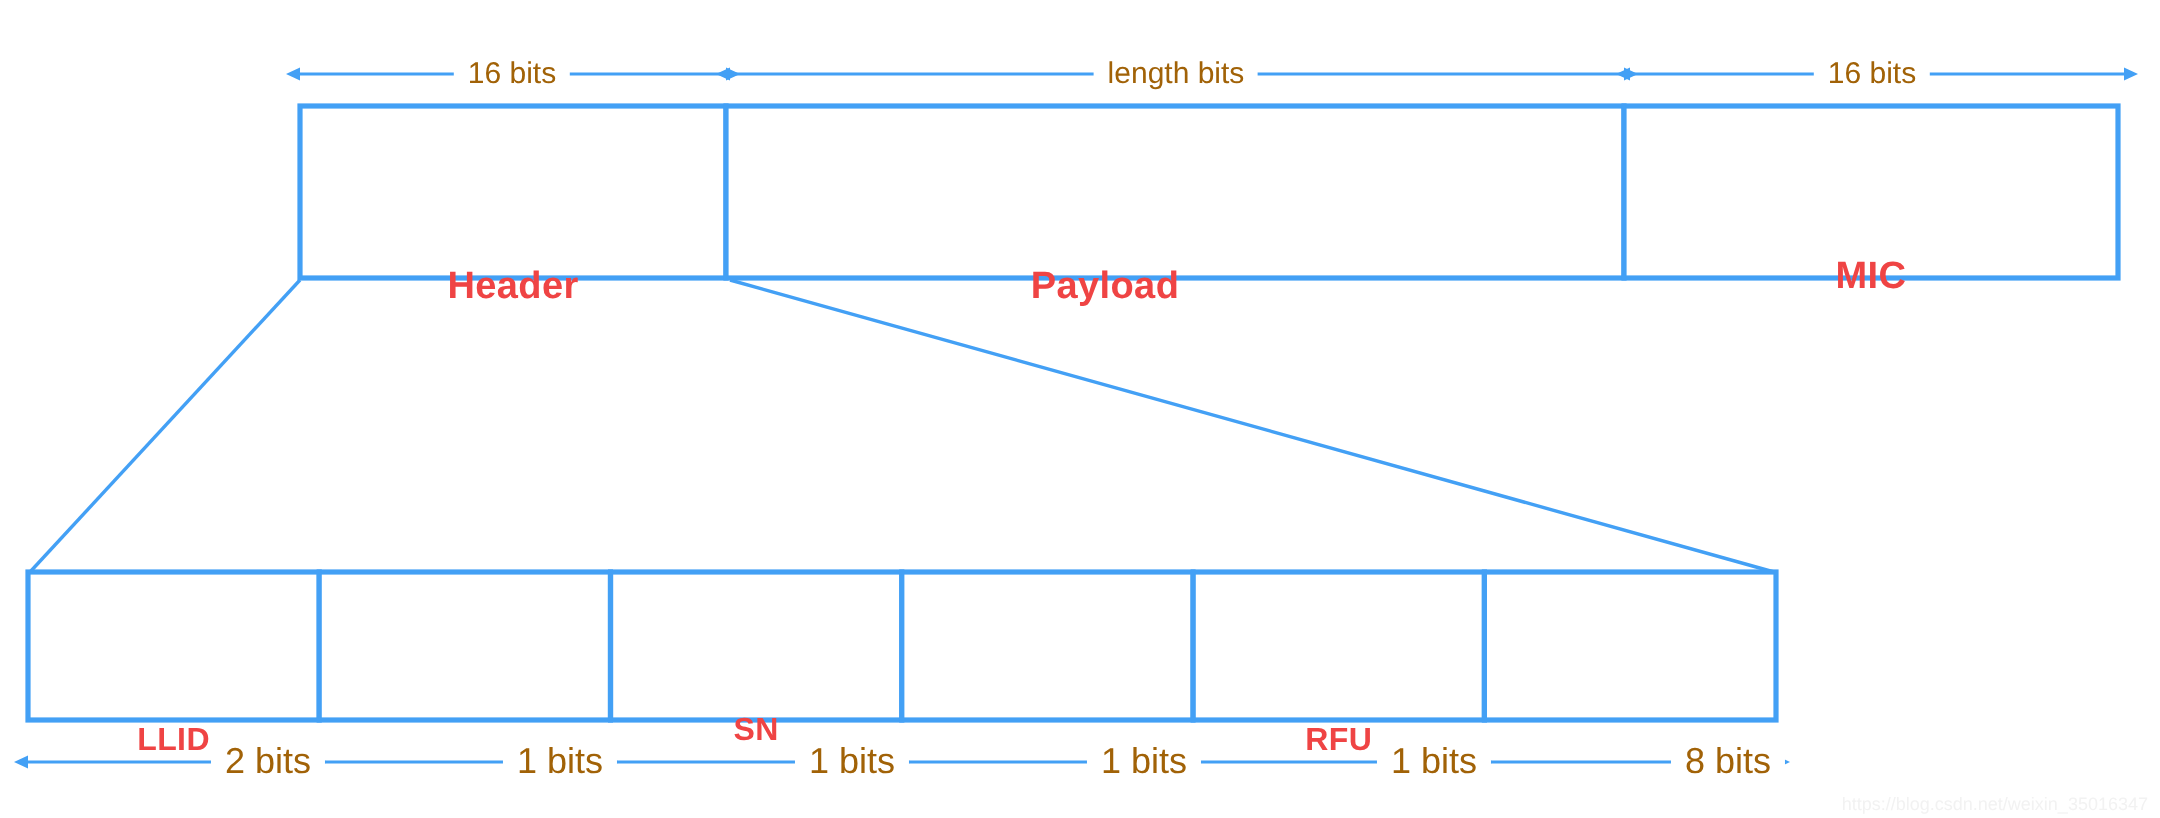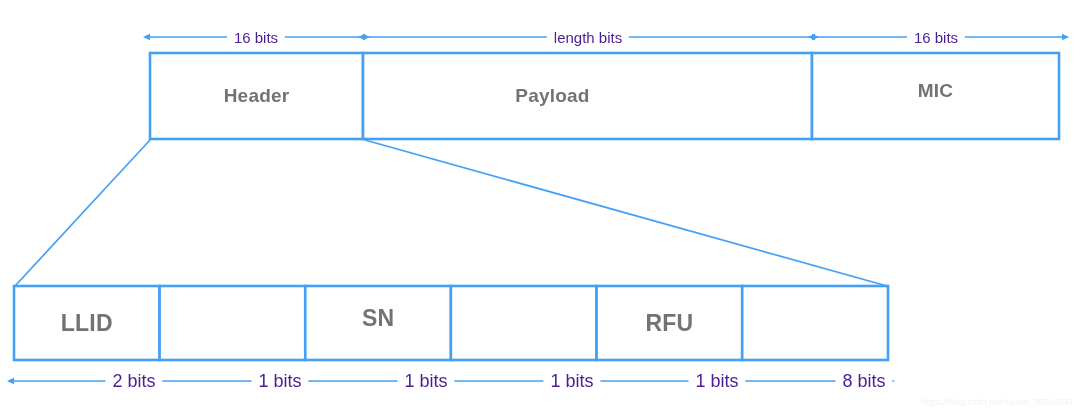--- a/index.html
+++ b/index.html
@@ -22,33 +22,34 @@
     left: 0;
     top: 0;
     width: 1080px;
     height: 409px;
   }
   .box-label {
     position: absolute;
     display: flex;
     align-items: center;
     justify-content: center;
-    color: #737373;
+    color: #ef4444;
     font-weight: bold;
     font-size: 19px;
     font-family: "Liberation Sans", sans-serif;
     letter-spacing: 0.2px;
     white-space: nowrap;
+    margin-top: 48px;
   }
   .field-label {
-    font-size: 23px;
+    font-size: 16px;
   }
   .dim-label {
     position: absolute;
-    color: #4c1d95;
+    color: #a16207;
     font-size: 15px;
     font-family: "Liberation Sans", sans-serif;
     background: #ffffff;
     padding: 0 7px;
     white-space: nowrap;
     transform: translate(-50%, -50%);
   }
   .dim-label-small {
     font-size: 18px;
     margin-left: 48px;

